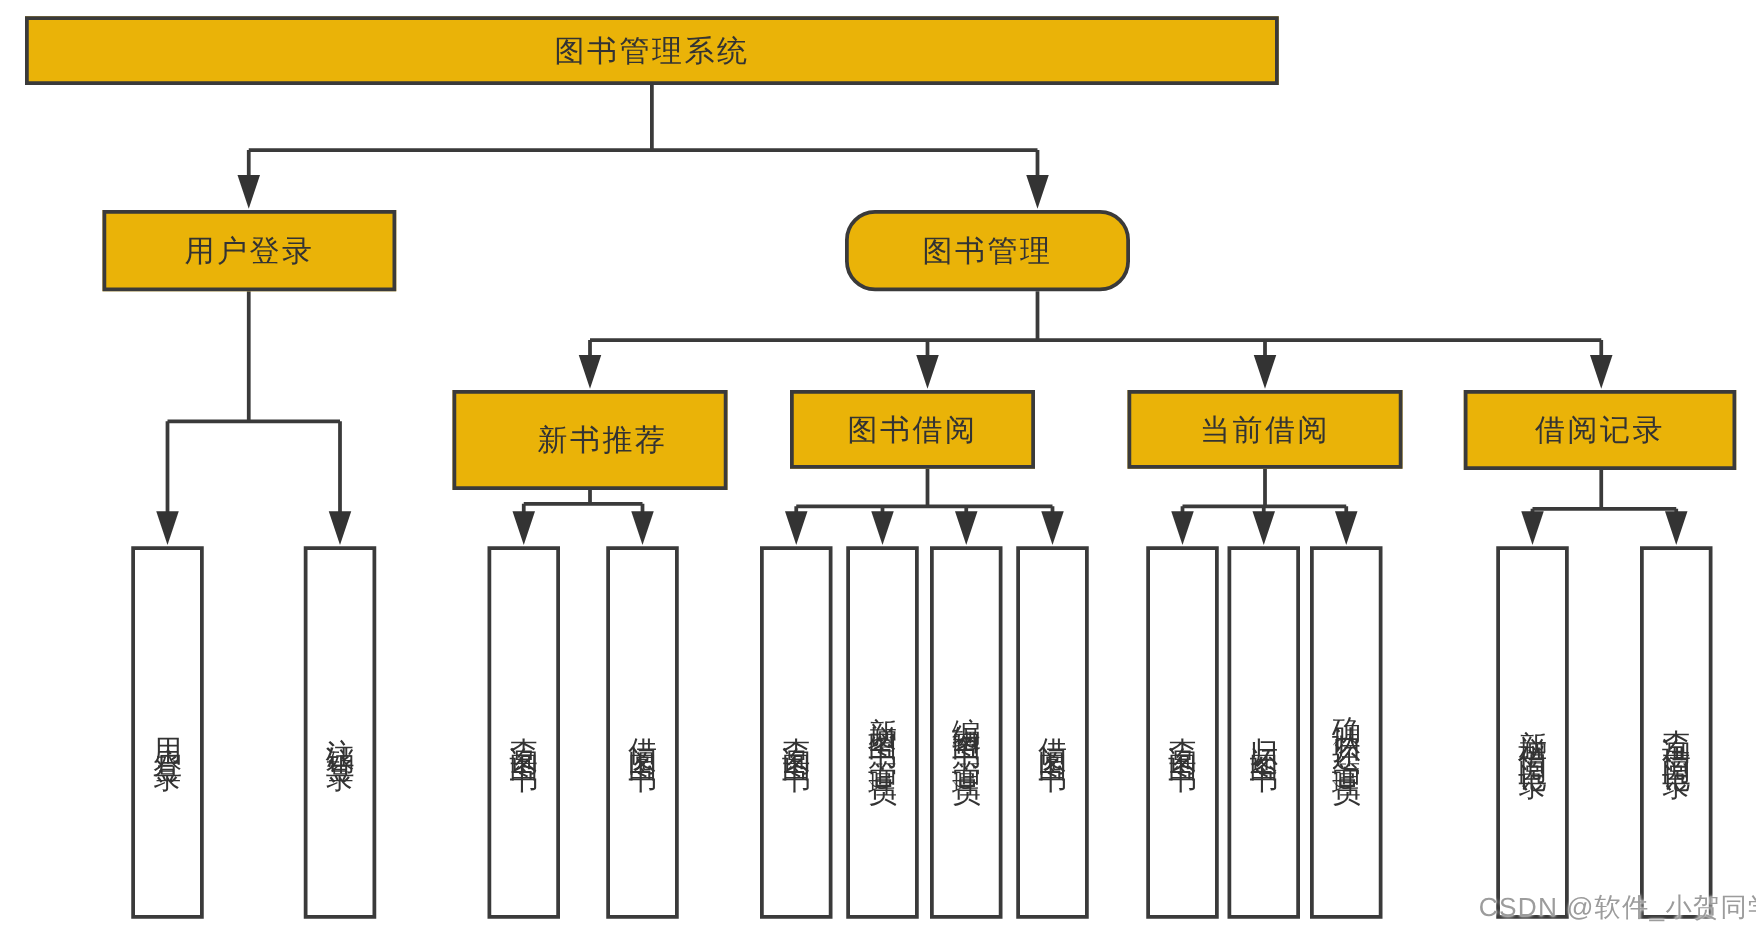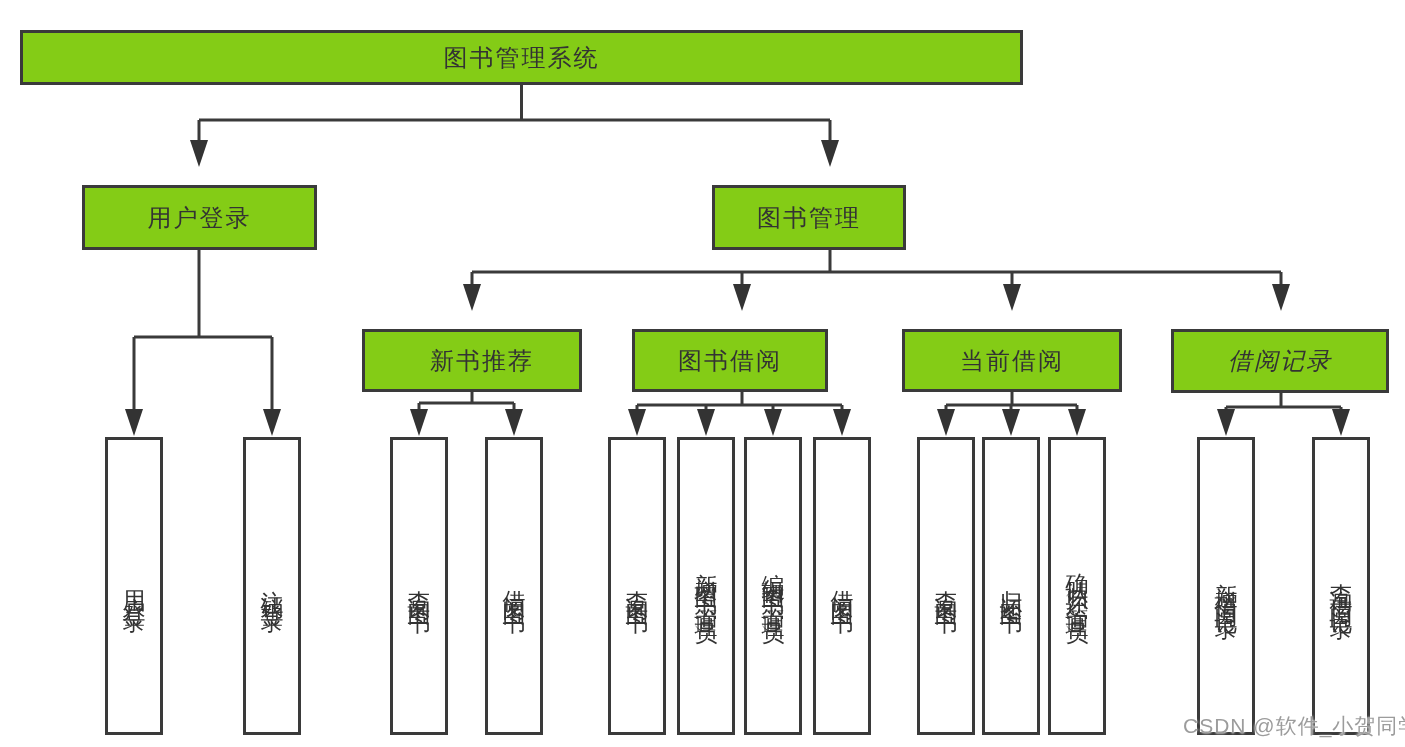--- a/index.html
+++ b/index.html
@@ -14,29 +14,28 @@
   .connectors {
     position: absolute;
     left: 0; top: 0;
     width: 1405px; height: 747px;
     pointer-events: none;
   }
   .hnode {
     position: absolute;
     box-sizing: border-box;
     border: 3px solid #3a3a3a;
-    background: #84cc16;
+    background: #eab308;
     display: flex;
     align-items: center;
     justify-content: center;
     color: #333333;
     font-size: 24px;
     letter-spacing: 2px;
     white-space: nowrap;
-    margin-top: 17px;
   }
   .root-node {
     left: 20px; top: 13px;
     width: 1003px; height: 55px;
   }
   .mid-node { height: 65px; }
   .vnode {
     position: absolute;
     top: 437px;
     width: 58px;
@@ -108,26 +107,26 @@
       <polygon points="1002,409 1020,409 1011,436"></polygon>
       <polygon points="1068,409 1086,409 1077,436"></polygon>
       <polygon points="1217,409 1235,409 1226,436"></polygon>
       <polygon points="1332,409 1350,409 1341,436"></polygon>
     </g>
   </svg>
 
   <div class="hnode root-node">图书管理系统</div>
 
   <div class="hnode mid-node" style="left:82px; top:168px; width:235px;">用户登录</div>
-  <div class="hnode mid-node" style="left:712px; top:168px; width:194px;">图书管理</div>
+  <div class="hnode mid-node" style="left:676px; top:168px; width:228px;border-radius:24px;">图书管理</div>
 
-  <div class="hnode" style="left:362px; top:312px; width:220px; height:63px;padding-left:20px;">新书推荐</div>
+  <div class="hnode" style="left:362px; top:312px; width:220px; height:80px;padding-left:20px;">新书推荐</div>
   <div class="hnode" style="left:632px; top:312px; width:196px; height:63px;">图书借阅</div>
   <div class="hnode" style="left:902px; top:312px; width:220px; height:63px;text-align:right;">当前借阅</div>
-  <div class="hnode" style="left:1171px; top:312px; width:218px; height:64px;font-style:italic;">借阅记录</div>
+  <div class="hnode" style="left:1171px; top:312px; width:218px; height:64px;">借阅记录</div>
 
   <div class="vnode" style="left:105px;">
     <span>用户登录</span>
   </div>
   <div class="vnode" style="left:243px;">
     <span>注销登录</span>
   </div>
 
   <div class="vnode" style="left:390px;">
     <span>查询图书</span>

